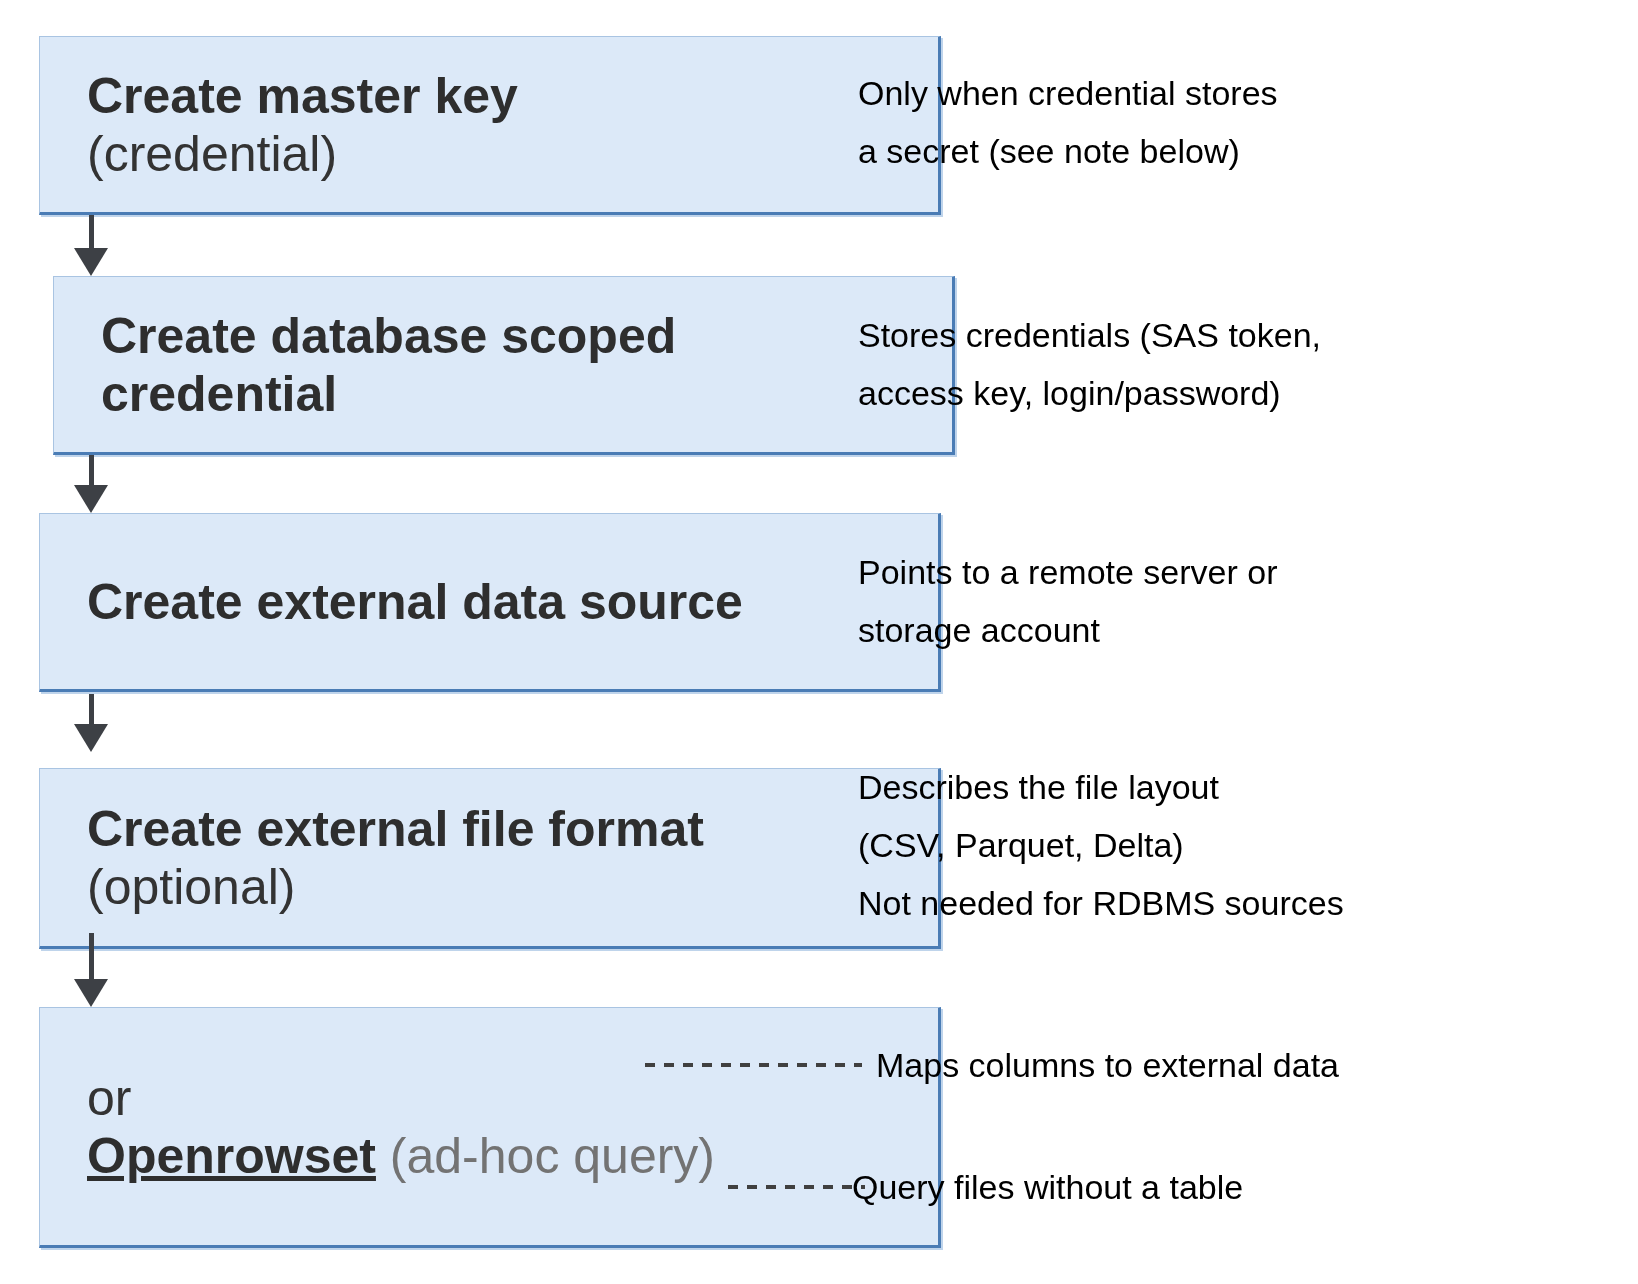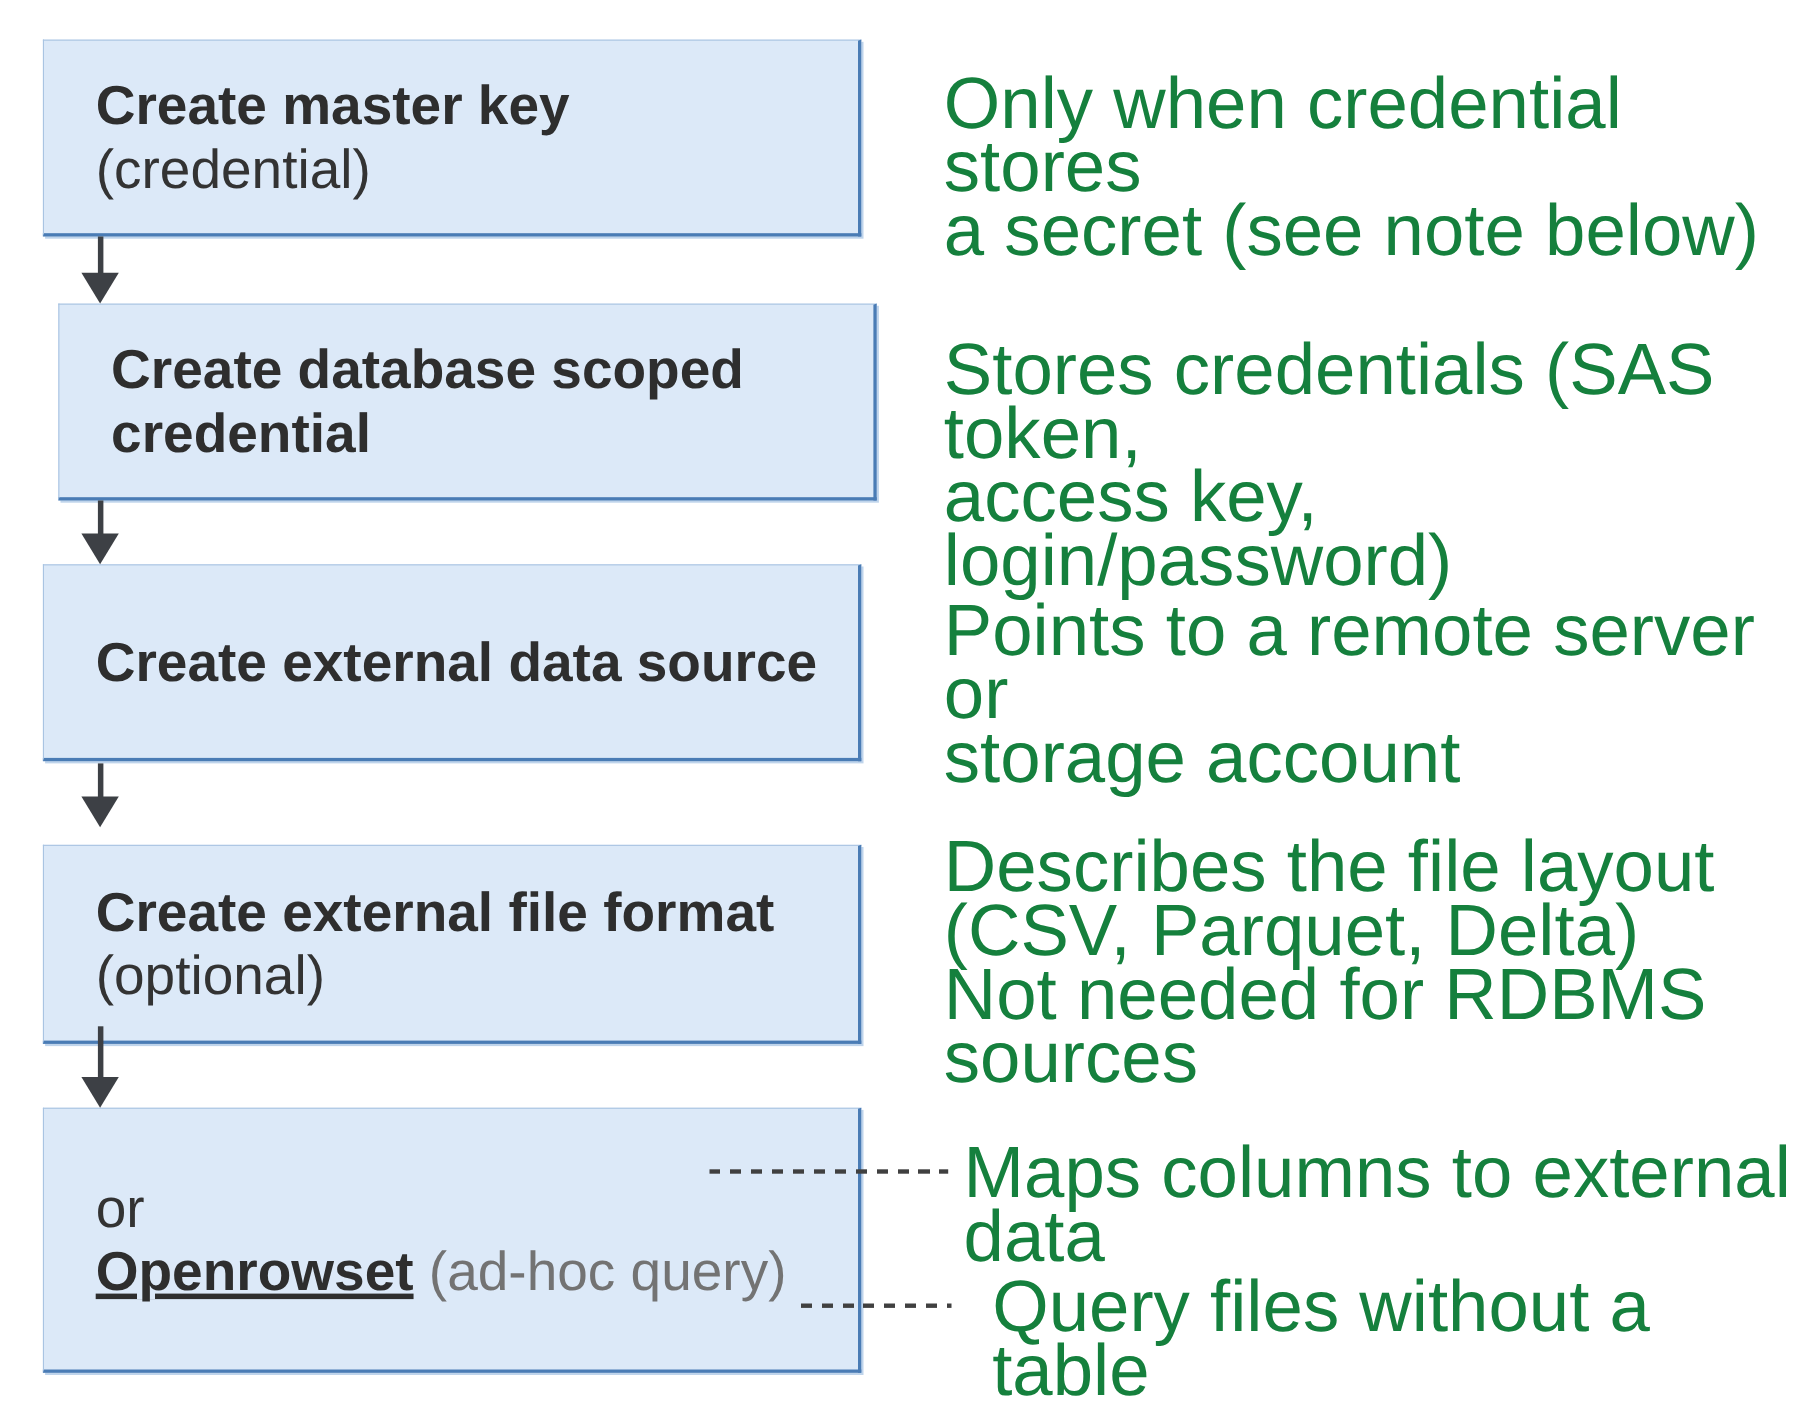--- a/index.html
+++ b/index.html
@@ -1,21 +1,21 @@
 <!DOCTYPE html>
 <html><head>
 <meta charset="utf-8">
 <style>
   html,body { margin:0; padding:0; background:#ffffff; }
   .canvas {
     position:relative; width:1638px; height:1284px; background:#ffffff;
     font-family:"Liberation Sans", sans-serif; overflow:hidden;
   }
   .box {
-    position:absolute; left:39px; width:744px; box-sizing:border-box;
+    position:absolute; left:39px; width:902px; box-sizing:border-box;
     background:#dce9f8;
     border:1px solid #a9c4e2;
     border-right:3px solid #4a7cb5;
     border-bottom:3px solid #4a7cb5;
     box-shadow:2px 2px 0 rgba(170,198,228,.75);
     display:flex; flex-direction:column; justify-content:center;
     padding-left:47px; padding-right:10px;
     font-size:50px; line-height:58px; color:#2e2e2e;
   }
   .box .t   { font-weight:700; white-space:pre-line; }
@@ -39,29 +39,29 @@
     position:absolute; left:74px; width:0; height:0;
     border-left:17px solid transparent; border-right:17px solid transparent;
     border-top:28px solid #3d4045;
   }
   .h1 { top:248px; }
   .h2 { top:485px; }
   .h3 { top:724px; }
   .h4 { top:979px; }
 
   .ann {
-    position:absolute; left:858px; font-size:66px; line-height:58px;
-    color:#15803d; white-space:pre-line;
+    position:absolute; left:858px; font-size:34px; line-height:58px;
+    color:#000000; white-space:pre-line;
   }
   .a1 { top:64px;  }
   .a2 { top:306px; }
   .a3 { top:543px; }
   .a4 { top:758px; }
   .a5 { top:1036px; left:876px; }
-  .a6 { top:1158px; left:902px; }
+  .a6 { top:1158px; left:852px; }
 
   .dash {
     position:absolute; height:4px;
     background:repeating-linear-gradient(90deg,#404040 0 10px,transparent 10px 19px);
   }
   .d1 { top:1063px; left:645px; width:217px; }
   .d2 { top:1185px; left:728px; width:137px; }
 </style>
 </head>
 <body>

